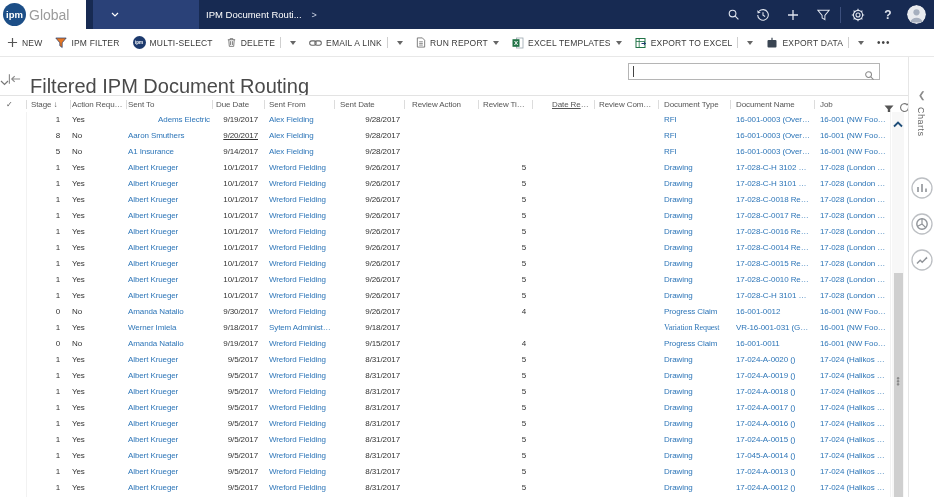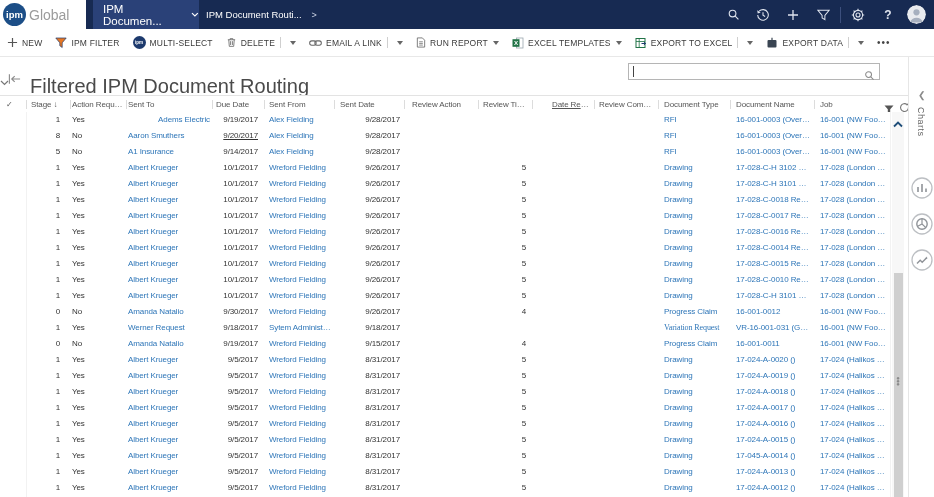--- a/index.html
+++ b/index.html
@@ -81,21 +81,20 @@
 <div class="stage">
 
   <header class="navbar">
     <div class="logo-tile">
       <div class="logo-circle">
           <span>ipm</span>
         </div>
       <span class="brand">Global</span>
     </div>
     <div class="nav-tab primary">
-      <span>IPM Documen...</span>
       <svg width="8" height="5" viewBox="0 0 8 5">
           <path d="M1 1l3 3 3-3" fill="none" stroke="#fff" stroke-width="1.2"></path>
         </svg>
     </div>
     <div class="nav-tab secondary">
       <span>IPM Document Routi...</span>
       <span class="chev">&gt;</span>
     </div>
     <div class="nav-icons">
       <span class="nav-ic">
@@ -450,21 +449,21 @@
         <span class="cell link" style="left: 264px; width: 68px; padding: 0px 0px 0px 5px; text-align: left;">Wreford Fielding</span>
         <span class="cell" style="left: 334px; width: 68px; padding: 0px 2px 0px 0px; text-align: right;">9/26/2017</span>
         <span class="cell" style="left: 478px; width: 52px; padding: 0px 4px 0px 0px; text-align: right;">4</span>
         <span class="cell link" style="left: 658px; width: 70px; padding: 0px 0px 0px 6px; text-align: left;">Progress Claim</span>
         <span class="cell link" style="left: 730px; width: 82px; padding: 0px 0px 0px 6px; text-align: left;">16-001-0012</span>
         <span class="cell link" style="left: 814px; width: 76px; padding: 0px 0px 0px 6px; text-align: left;">16-001 (NW Food Wareho...</span>
       </div>
       <div class="row" style="top: 208px;">
         <span class="cell" style="left: 26px; width: 42px; padding: 0px 8px 0px 0px; text-align: right;">1</span>
         <span class="cell" style="left: 70px; width: 54px; padding: 0px 0px 0px 2px; text-align: left;">Yes</span>
-        <span class="cell link" style="left: 126px; width: 84px; padding: 0px 0px 0px 2px; text-align: left;">Werner Request</span>
+        <span class="cell link" style="left: 126px; width: 84px; padding: 0px 0px 0px 2px; text-align: left;">Werner Imiela</span>
         <span class="cell" style="left: 212px; width: 50px; padding: 0px 4px 0px 0px; text-align: right;">9/18/2017</span>
         <span class="cell link" style="left: 264px; width: 68px; padding: 0px 0px 0px 5px; text-align: left;">Sytem Administrator</span>
         <span class="cell" style="left: 334px; width: 68px; padding: 0px 2px 0px 0px; text-align: right;">9/18/2017</span>
         <span class="cell link" style="left: 658px; width: 70px; padding: 0px 0px 0px 6px; text-align: left; font-family: Liberation Serif, serif;">Variation Request</span>
         <span class="cell link" style="left: 730px; width: 82px; padding: 0px 0px 0px 6px; text-align: left;">VR-16-001-031 (Garden Ed...</span>
         <span class="cell link" style="left: 814px; width: 76px; padding: 0px 0px 0px 6px; text-align: left;">16-001 (NW Food Wareho...</span>
       </div>
       <div class="row" style="top: 224px;">
         <span class="cell" style="left: 26px; width: 42px; padding: 0px 8px 0px 0px; text-align: right;">0</span>
         <span class="cell" style="left: 70px; width: 54px; padding: 0px 0px 0px 2px; text-align: left;">No</span>

